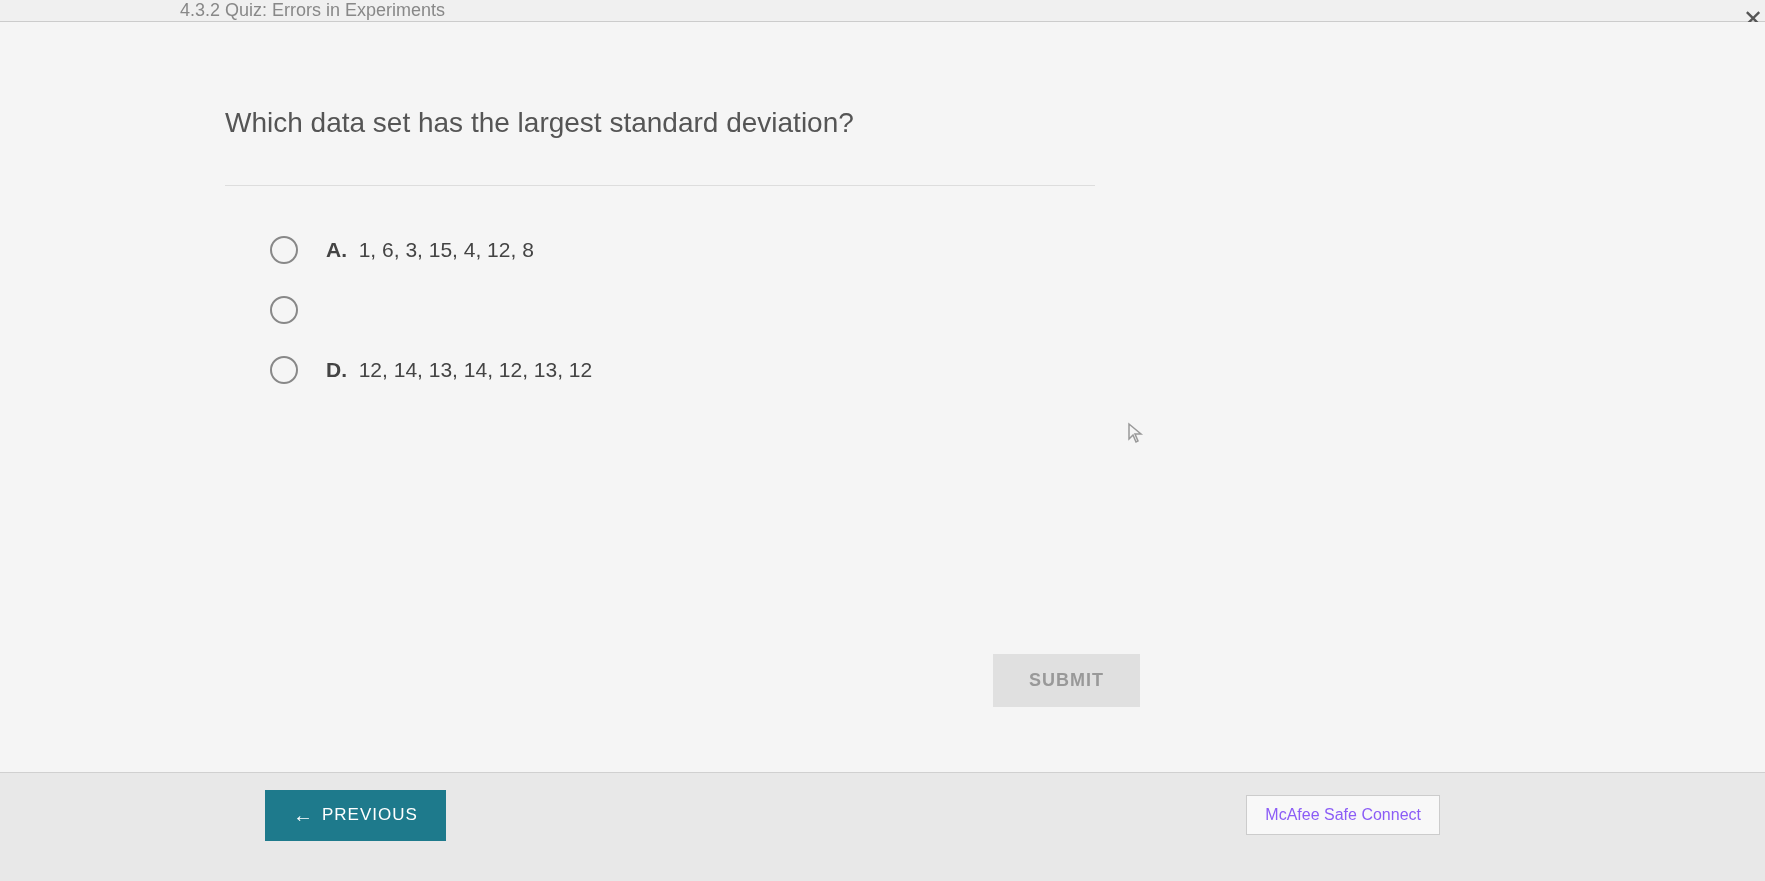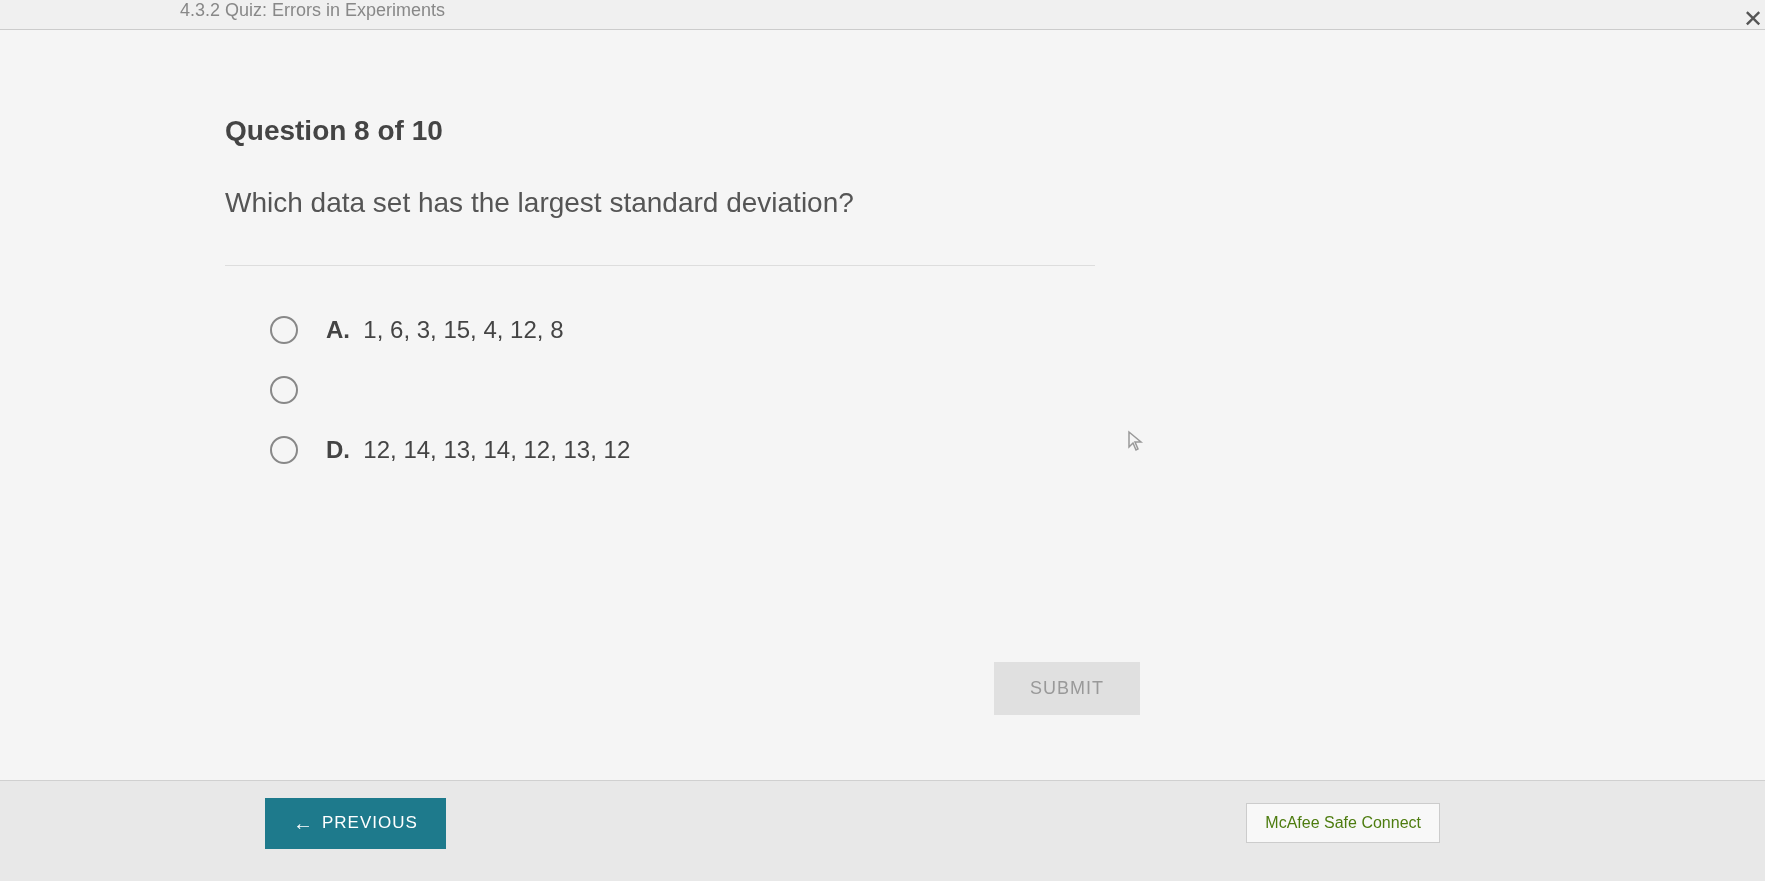--- a/index.html
+++ b/index.html
@@ -8,21 +8,21 @@
       box-sizing: border-box;
     }
     body {
       font-family: Arial, Helvetica, sans-serif;
       background: #e8e8e8;
       height: 881px;
       width: 1765px;
       position: relative;
     }
     .top-bar {
-      height: 30px;
+      height: 22px;
       border-bottom: 1px solid #ccc;
       padding-left: 180px;
       display: flex;
       align-items: flex-start;
       background: #f0f0f0;
     }
     .top-bar-text {
       color: #888;
       font-size: 18px;
       font-weight: 500;
@@ -69,35 +69,35 @@
     }
     .radio-circle {
       width: 28px;
       height: 28px;
       border: 2.5px solid #888;
       border-radius: 50%;
       margin-right: 28px;
       flex-shrink: 0;
     }
     .option-label {
-      font-size: 24px;
+      font-size: 21px;
       color: #444;
     }
     .option-letter {
       font-weight: bold;
     }
     .submit-btn {
       position: absolute;
       right: 625px;
       bottom: 65px;
       background: #e0e0e0;
       border: none;
       color: #999;
       font-size: 18px;
-      font-weight: 400;
+      font-weight: 700;
       padding: 16px 36px;
       letter-spacing: 1px;
       cursor: pointer;
       margin-top: 37px;
     }
     .bottom-bar {
       background: #e8e8e8;
       border-top: 1px solid #d0d0d0;
       padding: 18px 225px 18px 265px;
       display: flex;
@@ -116,21 +116,21 @@
       display: flex;
       align-items: center;
       gap: 8px;
     }
     .arrow-left {
       font-size: 20px;
     }
     .mcafee-btn {
       background: #f8f8f8;
       border: 1px solid #ccc;
-      color: #4d7c0f;
+      color: #8b5cf6;
       padding: 10px 18px;
       font-size: 16px;
       cursor: pointer;
       margin-right: 100px;
     }
     .cursor-icon {
       position: absolute;
       right: 620px;
       top: 400px;
       font-size: 22px;
@@ -139,21 +139,20 @@
   </style>
 </head>
 <body>
 
 <div class="top-bar">
   <span class="top-bar-text">4.3.2 Quiz: Errors in Experiments</span>
   <span class="close-icon">✕</span>
 </div>
 
 <div class="content-wrapper">
-  <div class="question-header">Question 8 of 10</div>
   <div class="question-text">Which data set has the largest standard deviation?</div>
   <div class="divider"></div>
 
   <div class="options">
     <div class="option">
       <div class="radio-circle"></div>
       <div class="option-label">
         <span class="option-letter">A.</span>
         <span>&nbsp;</span><span>1, 6, 3, 15, 4, 12, 8</span>
       </div>

